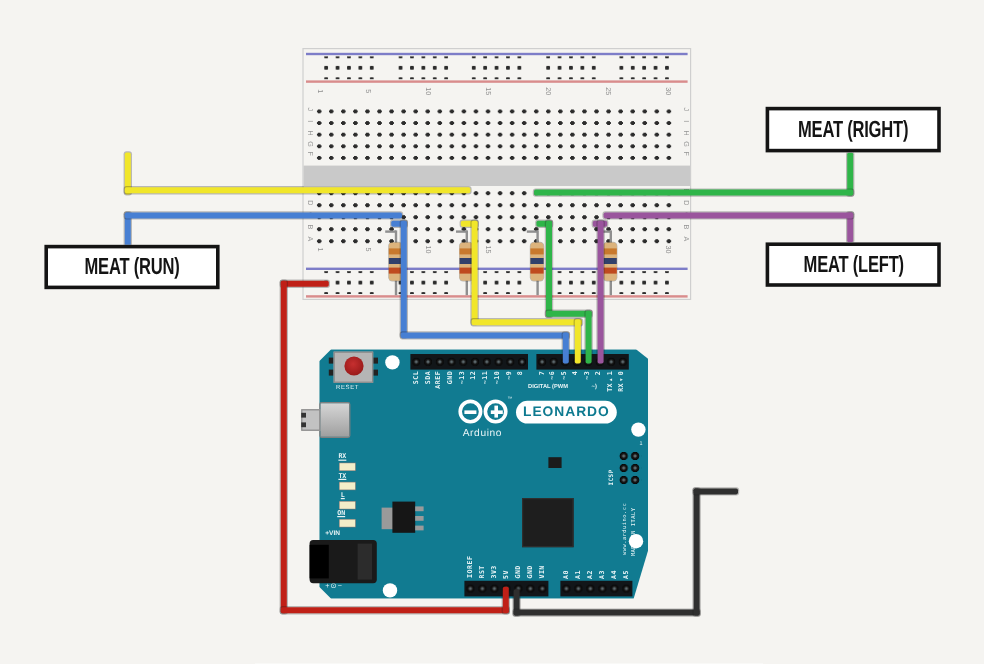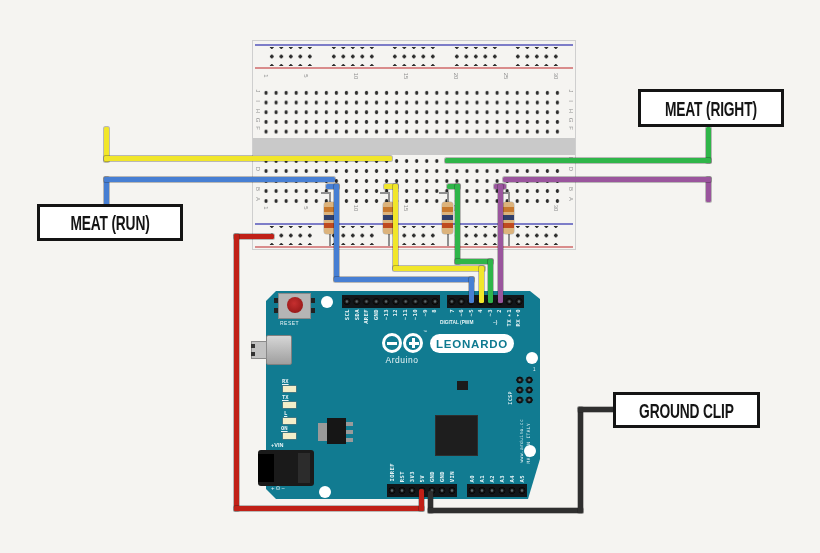--- a/index.html
+++ b/index.html
@@ -308,17 +308,17 @@
   <div class="wire" style="left: 428px; top: 508px; width: 155px; height: 5px; background: rgb(47, 47, 47);"></div>
   <div class="wire" style="left: 578px; top: 407px; width: 5px; height: 106px; background: rgb(47, 47, 47);"></div>
   <div class="wire" style="left: 578px; top: 407px; width: 37px; height: 5px; background: rgb(47, 47, 47);"></div>
 
   <div class="box" style="left:638px;top:89px;width:146px;height:38px">
     <span>MEAT (RIGHT)</span>
   </div>
   <div class="box" style="left:37px;top:204px;width:146px;height:37px">
     <span>MEAT (RUN)</span>
   </div>
-  <div class="box" style="left:613px;top:392px;width:147px;height:36px">
-    <span>GROUND CLIP</span>
+  <div class="box" style="left:638px;top:202px;width:146px;height:37px">
+    <span>MEAT (LEFT)</span>
   </div>
 
 </div>
 
 </body></html>

